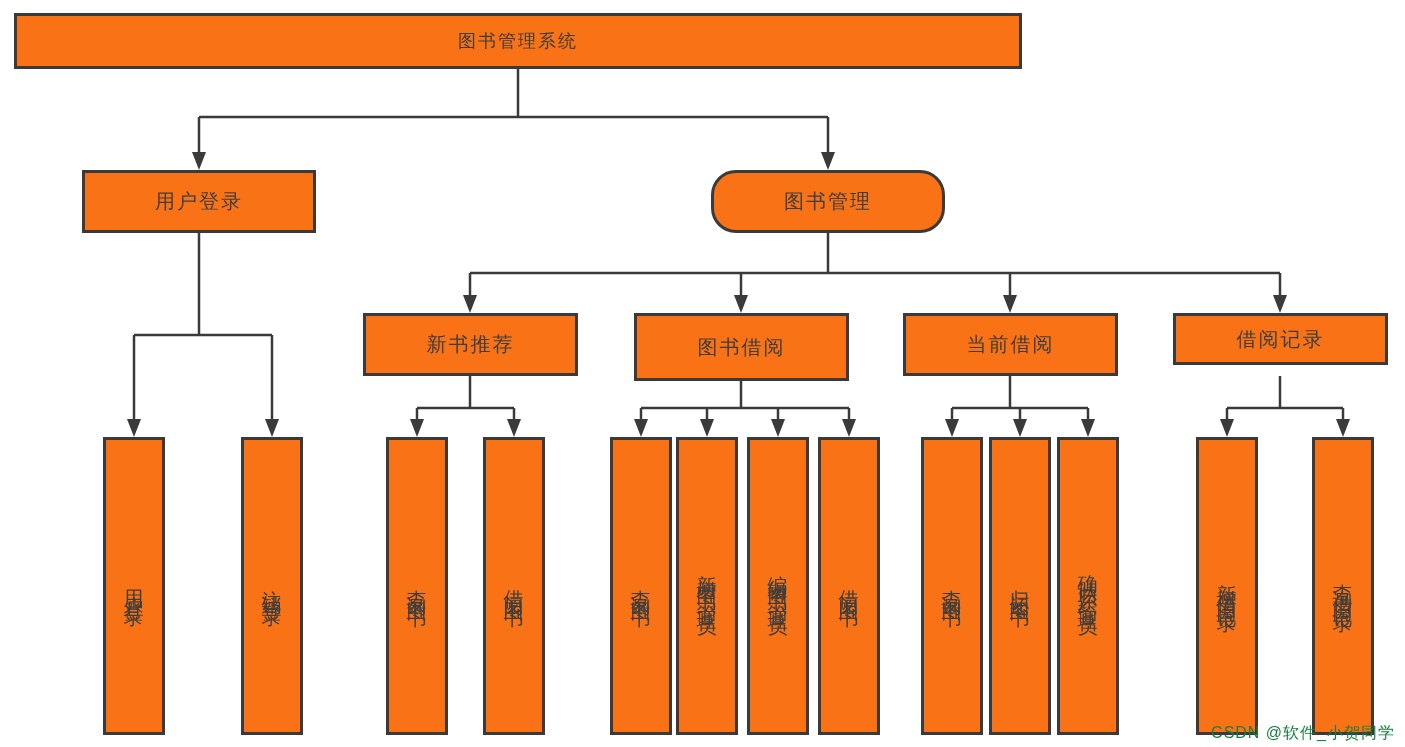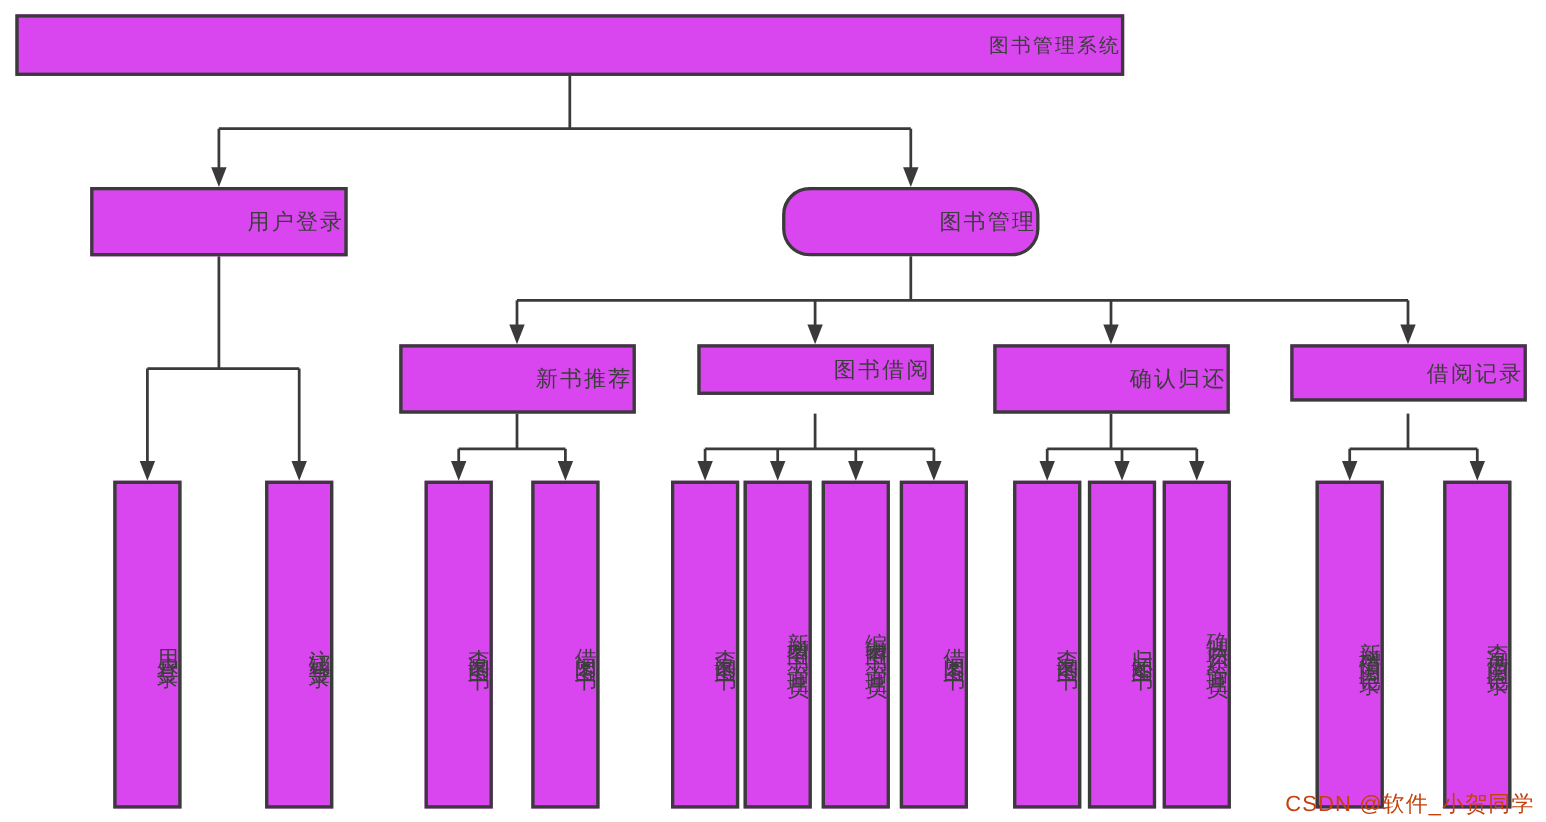--- a/index.html
+++ b/index.html
@@ -17,26 +17,26 @@
   }
   svg.connectors {
     position: absolute;
     left: 0;
     top: 0;
     z-index: 1;
   }
   .box {
     position: absolute;
     box-sizing: border-box;
-    background: #d946ef;
+    background: #f97316;
     border: 3px solid #3a3a3a;
     color: #3d3d3d;
     display: flex;
     align-items: center;
-    justify-content: flex-end;
+    justify-content: center;
     z-index: 2;
   }
   .box.root-box {
     font-size: 18px;
     letter-spacing: 2px;
   }
   .box.hbox {
     font-size: 20px;
     letter-spacing: 2px;
   }
@@ -46,22 +46,22 @@
   .box.leaf .vtext {
     writing-mode: vertical-rl;
     letter-spacing: 6px;
     line-height: 1;
     max-height: 286px;
   }
   .watermark {
     position: absolute;
     right: 10px;
     bottom: 3px;
-    font-size: 20px;
-    color: #c2410c;
+    font-size: 16px;
+    color: #15803d;
     letter-spacing: 1px;
     z-index: 3;
     white-space: nowrap;
   }
 </style>
 </head>
 <body>
 
 <div id="canvas">
 
@@ -161,25 +161,25 @@
   <div class="box hbox" style="left:82px; top:170px; width:234px; height:63px;">
     <span>用户登录</span>
   </div>
   <div class="box hbox" style="left:711px; top:170px; width:234px; height:63px;border-radius:25px;">
     <span>图书管理</span>
   </div>
 
   <div class="box hbox" style="left:363px; top:313px; width:215px; height:63px;">
     <span>新书推荐</span>
   </div>
-  <div class="box hbox" style="left:634px; top:313px; width:215px; height:46px;">
+  <div class="box hbox" style="left:634px; top:313px; width:215px; height:68px;">
     <span>图书借阅</span>
   </div>
   <div class="box hbox" style="left:903px; top:313px; width:215px; height:63px;">
-    <span>确认归还</span>
+    <span>当前借阅</span>
   </div>
   <div class="box hbox" style="left:1173px; top:313px; width:215px; height:52px;">
     <span>借阅记录</span>
   </div>
 
   <div class="box leaf" style="left:103px; top:437px; width:62px; height:298px;">
     <span class="vtext">用户登录</span>
   </div>
   <div class="box leaf" style="left:241px; top:437px; width:62px; height:298px;">
     <span class="vtext">注销登录</span>

